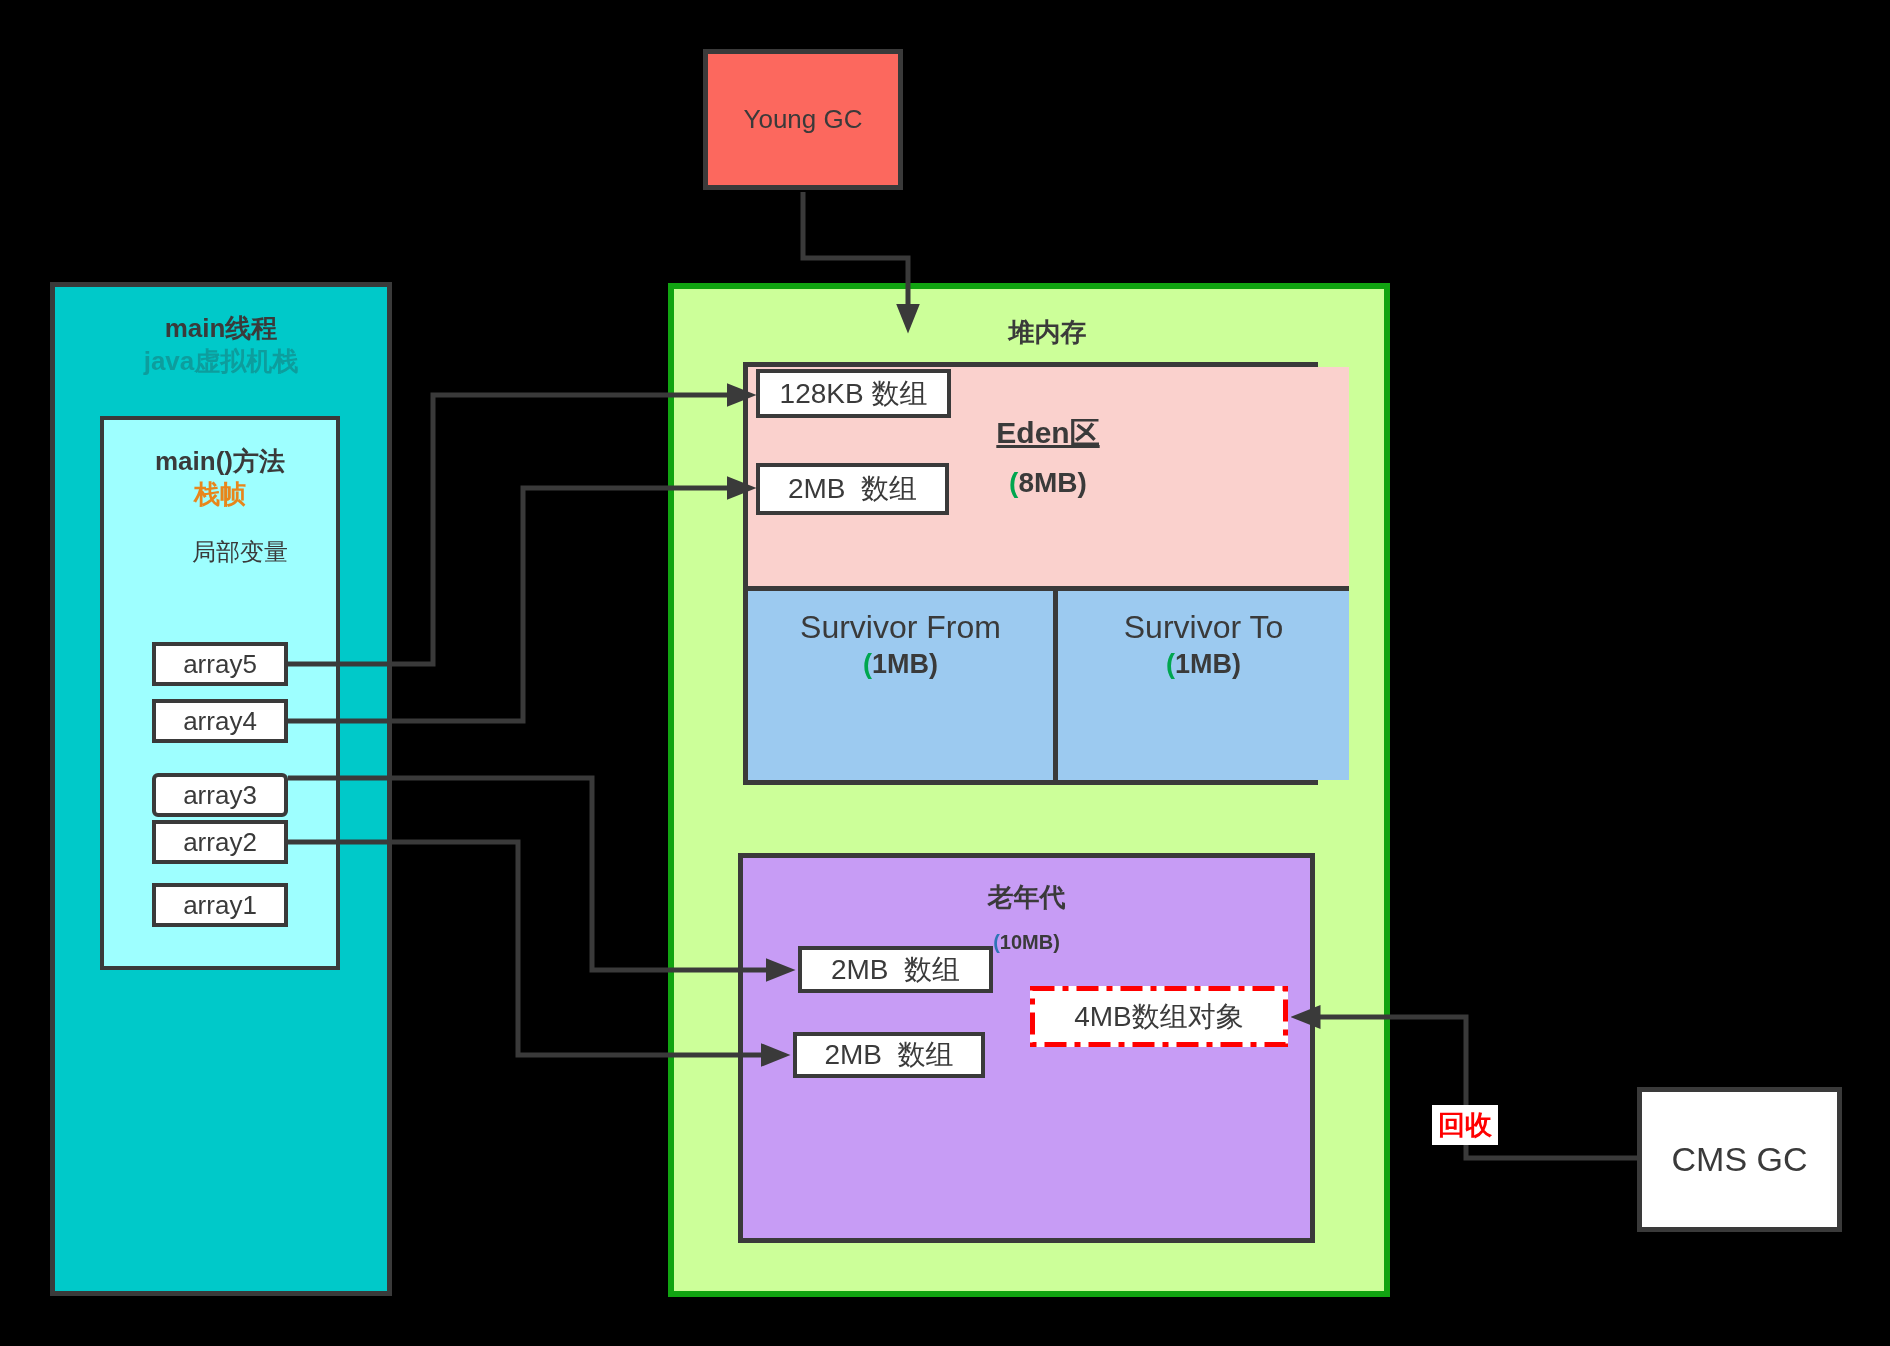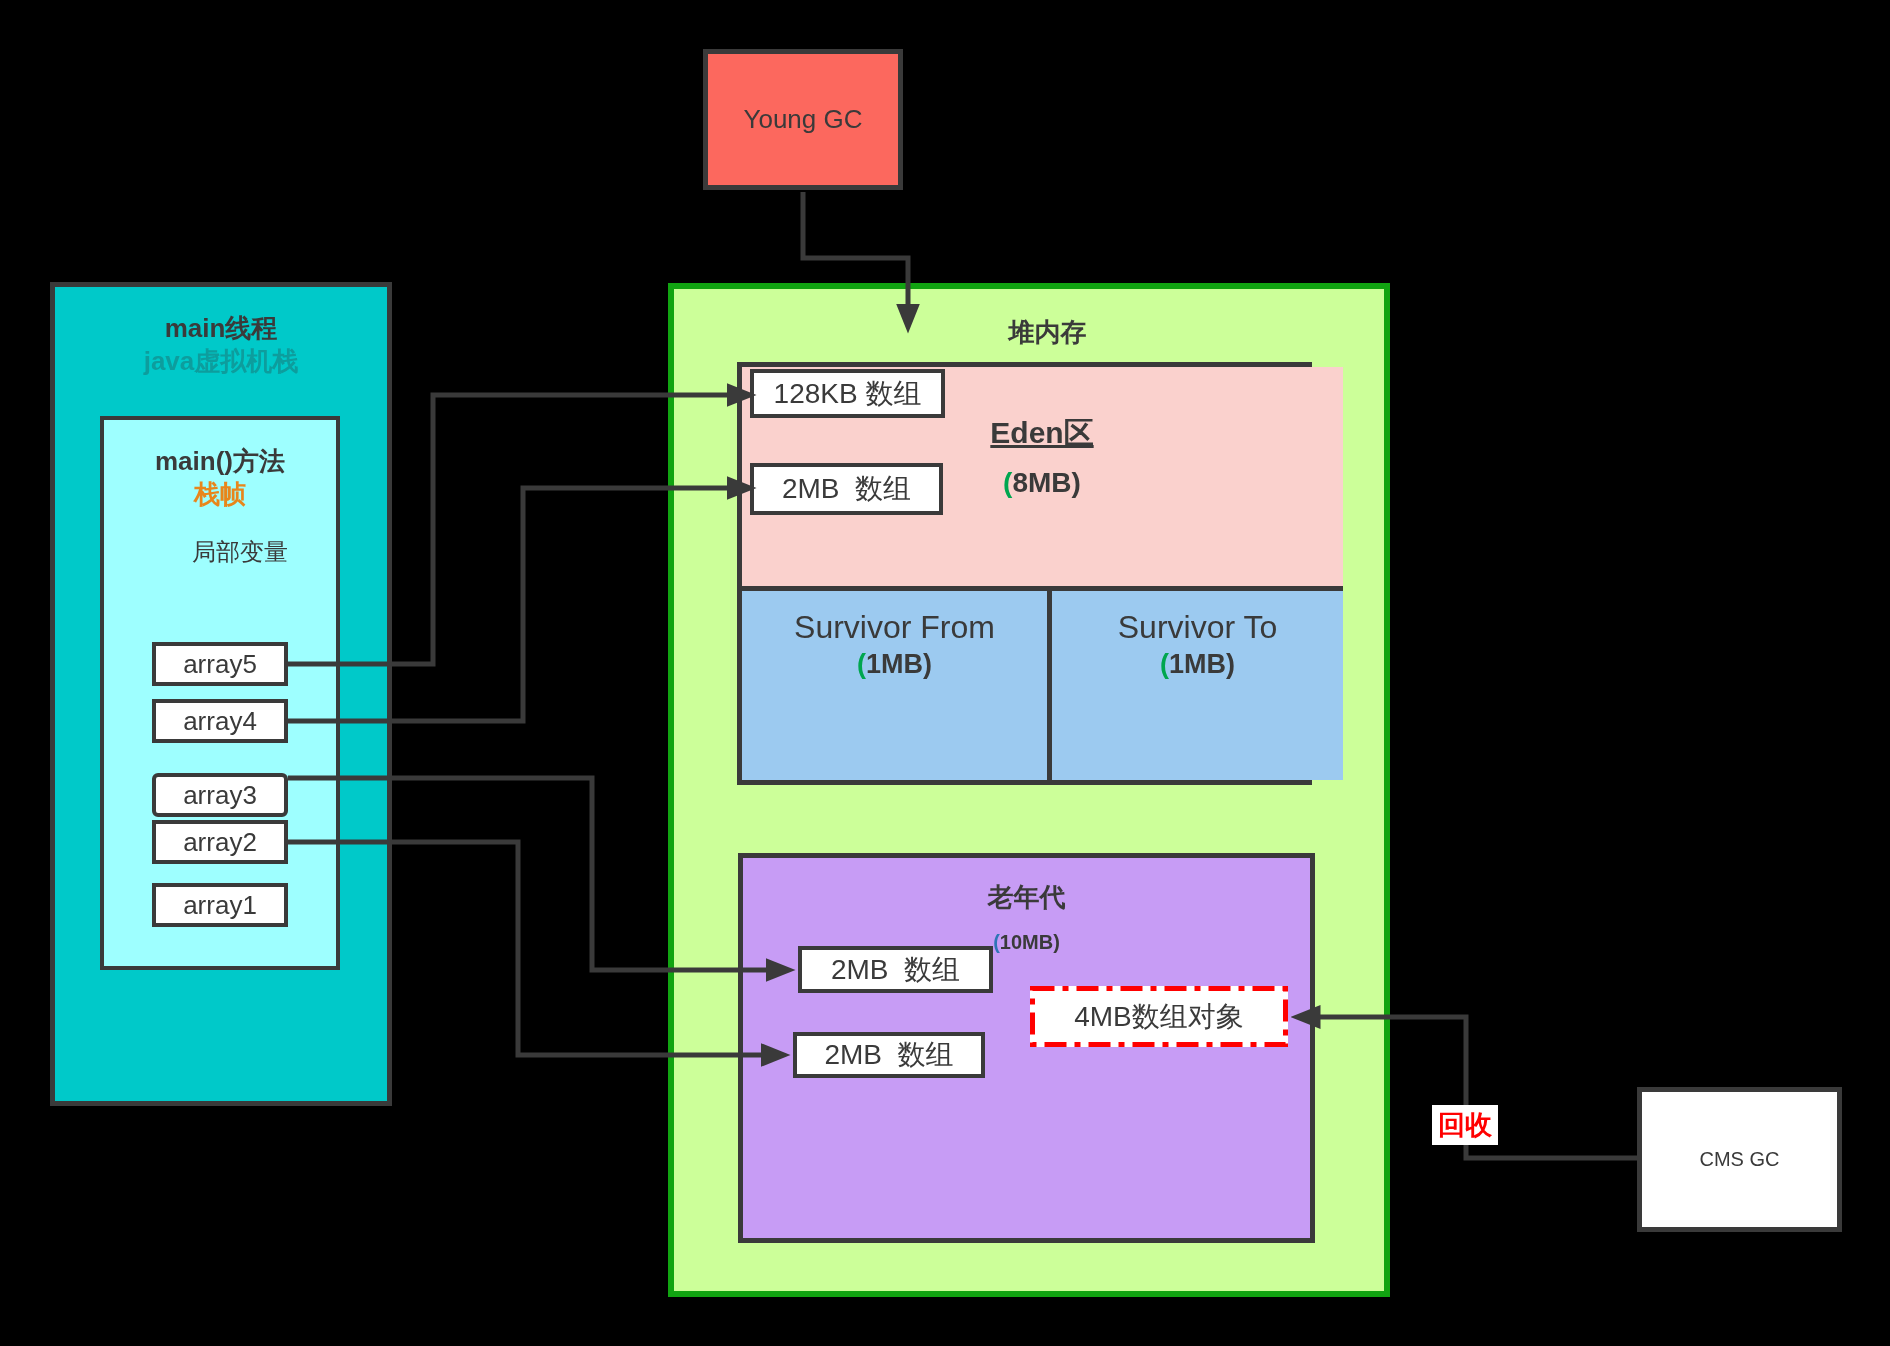--- a/index.html
+++ b/index.html
@@ -19,21 +19,21 @@
   
   .young-gc {
     left: 703px; top: 49px; width: 200px; height: 141px;
     background: var(--young_gc_fill, #FC685E);
     border: 5px solid var(--outline, #3A3A3A);
     font-size: 26px;
   }
 
   
   .thread {
-    left: 50px; top: 282px; width: 342px; height: 824px;
+    left: 50px; top: 282px; width: 342px; height: 1014px;
     background: var(--thread_fill, #00C9C9);
     border: 5px solid var(--outline, #3A3A3A);
   }
   .t-title { position: absolute; top: 24px; left: 0; right: 0; text-align: center; font-size: 26px; font-weight: bold; }
   .t-sub   { position: absolute; top: 57px; left: 0; right: 0; text-align: center; font-size: 26px; font-weight: bold; color: var(--thread_subtitle_text, #0D9D9D); }
   .frame {
     position: absolute; left: 45px; top: 129px; width: 240px; height: 554px;
     background: var(--frame_fill, #9EFFFF);
     border: 4px solid var(--outline, #3A3A3A);
   }
@@ -49,21 +49,21 @@
 
   
   .heap {
     left: 668px; top: 283px; width: 722px; height: 1014px;
     background: var(--heap_fill, #CCFF99);
     border: 6px solid var(--heap_border, #11A411);
   }
   .h-title { position: absolute; top: 26px; left: 0; right: 0; text-align: center; font-size: 26px; font-weight: bold; padding-left: 37px; }
 
   .eden-group {
-    position: absolute; left: 63px; top: 73px; width: 575px; height: 423px;
+    position: absolute; left: 69px; top: 73px; width: 575px; height: 423px;
     border: 5px solid var(--outline, #3A3A3A);
     background: var(--eden_fill, #FAD1CD);
   }
   .eden {
     position: absolute; left: 0; top: 0; width: 601px; height: 224px;
     background: var(--eden_fill, #FAD1CD);
     border-bottom: 5px solid var(--outline, #3A3A3A);
   }
   .obj-box {
     position: absolute; background: #fff;
@@ -100,21 +100,21 @@
     font-size: 28px;
   }
   .fourmb svg { position: absolute; inset: 0; }
   .dash-rect { fill: none; stroke: var(--alert_red, #F00); stroke-width: 5; stroke-dasharray: 22 8 6 8; }
   .fourmb span { position: relative; }
 
   
   .cms {
     left: 1637px; top: 1087px; width: 205px; height: 145px;
     background: #fff; border: 5px solid var(--outline, #3A3A3A);
-    font-size: 20px;
+    font-size: 34px;
   }
 
   
   .chip {
     position: absolute; left: 1432px; top: 1105px; z-index: 3;
     background: #fff; color: var(--alert_red, #F00);
     font-size: 27px; font-weight: bold; padding: 4px 6px; line-height: 1.2;
   }
 
   

